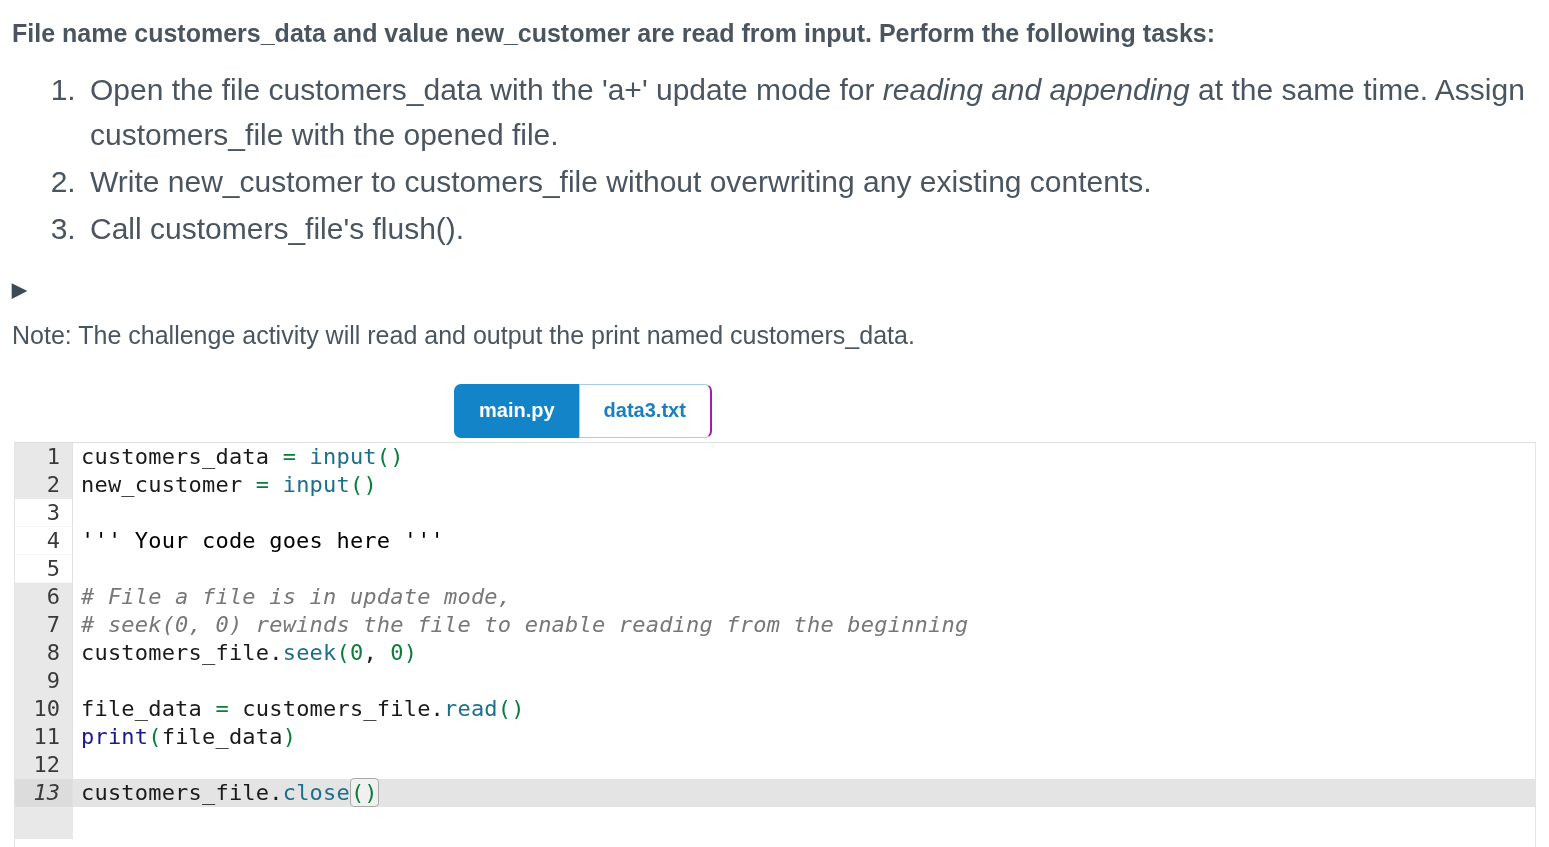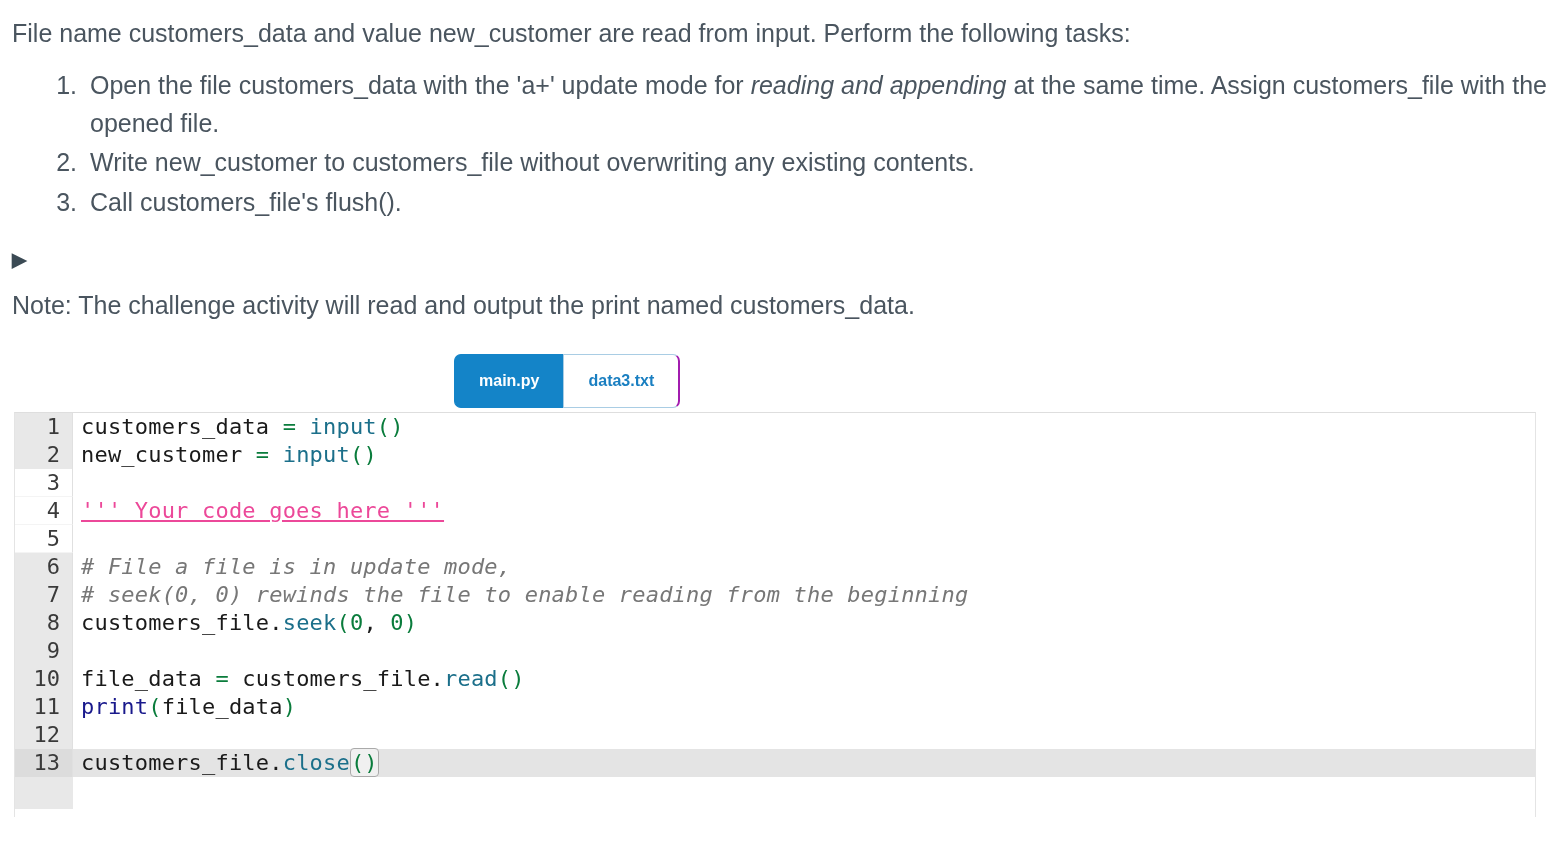--- a/index.html
+++ b/index.html
@@ -18,26 +18,26 @@
 
   
   .prompt-wrap {
     padding: 0;
   }
   .intro {
     font-size: 25px;
     line-height: 1.25;
     color: #4a555f;
     padding: 18px 12px 0 12px;
-    font-weight: 400;
+    font-weight: 700;
   }
   ol.task-list {
     margin: 18px 0 0 0;
     padding-left: 84px;
-    font-size: 25px;
+    font-size: 30px;
     line-height: 1.5;
     color: #4a555f;
   }
   ol.task-list li {
     padding-left: 6px;
     margin: 0;
   }
   ol.task-list li + li { margin-top: 2px; }
   .em { font-style: italic; }
 
@@ -76,21 +76,21 @@
     align-items: flex-end;
     height: 56px;
   }
   .tab {
     height: 54px;
     box-sizing: border-box;
     display: flex;
     align-items: center;
     justify-content: center;
     padding: 0 24px;
-    font-size: 16px;
+    font-size: 20px;
     font-weight: bold;
     color: #1a7fc1;
     background: #ffffff;
     border: 1px solid #a9cde4;
     border-right: none;
     cursor: pointer;
     white-space: nowrap;
   }
   .tab:first-child {
     border-top-left-radius: 7px;
@@ -137,42 +137,42 @@
     line-height: 28px;
     color: #3a3a3a;
     background: #e8e8e8;
     border-right: 1px solid #e0e0e0;
     user-select: none;
   }
   .code-row.editable .gutter {
     background: #ffffff;
     border-bottom: 1px solid #f4f4f4;
   }
-  .code-row.cur .gutter { background: #dcdcdc; }
+  .code-row.cur .gutter { background: #dcdcdc; font-style: italic; }
   .code-text {
     flex: 1;
     padding-left: 8px;
     font-size: 22px;
     line-height: 28px;
     white-space: pre;
     color: #1a1a1a;
     letter-spacing: 0.2px;
   }
   .tail {
     background: #e8e8e8;
     width: 58px;
     height: 32px;
   }
 
   
   .t-plain  { color: #1a1a1a; }
   .t-op     { color: #0a7c3c; }
   .t-fn     { color: #1b6f8a; }
   .t-kw     { color: #19198c; }
-  .t-str    { color: #ec4899; text-decoration: underline; }
+  .t-str    { color: #000000; }
   .t-cmt    { color: #777777; font-style: italic; }
   .t-num    { color: #0a7c3c; }
   .t-paren  { color: #0a7c3c; }
   .bracket-match {
     border: 1px solid #aaaaaa;
     border-radius: 4px;
     padding: 1px 0 1px 0;
     background: #f0f0f0;
   }
 </style>

